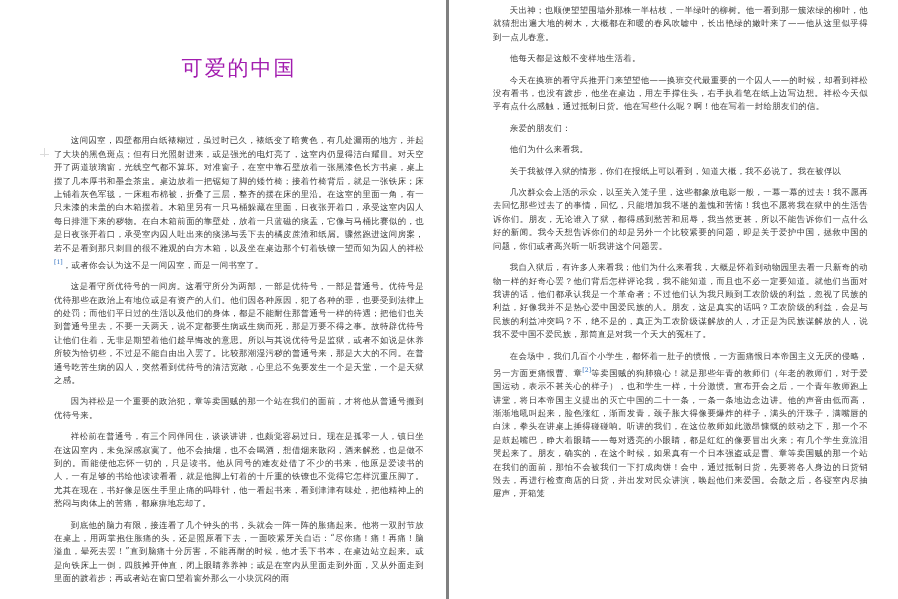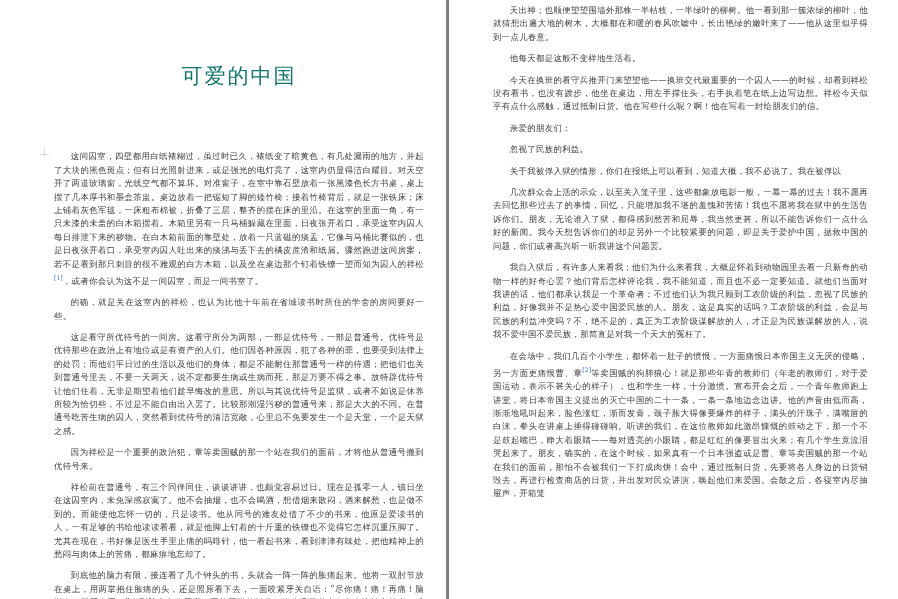--- a/index.html
+++ b/index.html
@@ -38,25 +38,25 @@
   .spine {
     position: absolute;
     top: 0;
     left: 446px;
     width: 3px;
     height: 599px;
     background: #808080;
     z-index: 5;
   }
   .doc-title {
-    color: #0f766e;
+    color: #a21caf;
     font-size: 21px;
     text-align: center;
     letter-spacing: 2px;
-    margin: 16px;
+    margin: 8px;
     padding-top: 47px;
     padding-bottom: 0;
     font-weight: normal;
     line-height: 1.3;
     font-family: "DejaVu Serif", "Liberation Serif", serif;
   }
   .title-gap {
     height: 44px;
   }
   p.para {
@@ -107,35 +107,34 @@
 <body>
 
 <div class="reader">
 
   <div class="page page-left">
     <div class="glyph-mark"></div>
     <h1 class="doc-title">可爱的中国</h1>
     <div class="title-gap"></div>
 
     <p class="para">这间囚室，四壁都用白纸裱糊过，虽过时已久，裱纸变了暗黄色，有几处漏雨的地方，并起了大块的黑色斑点；但有日光照射进来，或是强光的电灯亮了，这室内仍显得洁白耀目。对天空开了两道玻璃窗，光线空气都不算坏。对准窗子，在室中靠石壁放着一张黑漆色长方书桌，桌上摆了几本厚书和墨盒茶盅。桌边放着一把锯短了脚的矮竹椅；接着竹椅背后，就是一张铁床；床上铺着灰色军毯，一床粗布棉被，折叠了三层，整齐的摆在床的里沿。在这室的里面一角，有一只未漆的未盖的白木箱摆着。木箱里另有一只马桶躲藏在里面，日夜张开着口，承受这室内囚人每日排泄下来的秽物。在白木箱前面的靠壁处，放着一只蓝磁的痰盂，它像与马桶比赛似的，也是日夜张开着口，承受室内囚人吐出来的痰涕与丢下去的橘皮蔗渣和纸屑。骤然跑进这间房案，若不是看到那只刺目的很不雅观的白方木箱，以及坐在桌边那个钉着铁镣一望而知为囚人的祥松<span class="fn" style="color: rgb(47, 111, 191);">[1]</span>，或者你会认为这不是一间囚室，而是一间书室了。</p>
-    <p class="para">的确，就是关在这室内的祥松，也认为比他十年前在省城读书时所住的学舍的房间要好一些。</p>
     <p class="para">这是看守所优待号的一间房。这看守所分为两部，一部是优待号，一部是普通号。优待号是优待那些在政治上有地位或是有资产的人们。他们因各种原因，犯了各种的罪，也要受到法律上的处罚；而他们平日过的生活以及他们的身体，都是不能耐住那普通号一样的待遇；把他们也关到普通号里去，不要一天两天，说不定都要生病或生病而死，那是万要不得之事。故特辟优待号让他们住着，无非是期望着他们趁早悔改的意思。所以与其说优待号是监狱，或者不如说是休养所较为恰切些，不过是不能自由出入罢了。比较那潮湿污秽的普通号来，那是大大的不同。在普通号吃苦生病的囚人，突然看到优待号的清洁宽敞，心里总不免要发生一个是天堂，一个是天狱之感。</p>
     <p class="para">因为祥松是一个重要的政治犯，章等卖国贼的那一个站在我们的面前，才将他从普通号搬到优待号来。</p>
     <p class="para">祥松前在普通号，有三个同伴同住，谈谈讲讲，也颇觉容易过日。现在是孤零一人，镇日坐在这囚室内，未免深感寂寞了。他不会抽烟，也不会喝酒，想借烟来散闷，酒来解愁，也是做不到的。而能使他忘怀一切的，只是读书。他从同号的难友处借了不少的书来，他原是爱读书的人，一有足够的书给他读读看看，就是他脚上钉着的十斤重的铁镣也不觉得它怎样沉重压脚了。尤其在现在，书好像是医生手里止痛的吗啡针，他一看起书来，看到津津有味处，把他精神上的愁闷与肉体上的苦痛，都麻痹地忘却了。</p>
     <p class="para">到底他的脑力有限，接连看了几个钟头的书，头就会一阵一阵的胀痛起来。他将一双肘节放在桌上，用两掌抱住胀痛的头，还是照原看下去，一面咬紧牙关自语：“尽你痛！痛！再痛！脑溢血，晕死去罢！”直到脑痛十分厉害，不能再耐的时候，他才丢下书本，在桌边站立起来。或是向铁床上一倒，四肢摊开伸直，闭上眼睛养养神；或是在室内从里面走到外面，又从外面走到里面的踱着步；再或者站在窗口望着窗外那么一小块沉闷的雨</p>
   </div>
 
   <div class="spine"></div>
 
   <div class="page page-right">
     <div class="top-pad"></div>
     <p class="para">天出神；也顺便望望围墙外那株一半枯枝，一半绿叶的柳树。他一看到那一簇浓绿的柳叶，他就猜想出遍大地的树木，大概都在和暖的春风吹嘘中，长出艳绿的嫩叶来了——他从这里似乎得到一点儿春意。</p>
     <p class="para">他每天都是这般不变样地生活着。</p>
     <p class="para">今天在换班的看守兵推开门来望望他——换班交代最重要的一个囚人——的时候，却看到祥松没有看书，也没有踱步，他坐在桌边，用左手撑住头，右手执着笔在纸上边写边想。祥松今天似乎有点什么感触，通过抵制日货。他在写些什么呢？啊！他在写着一封给朋友们的信。</p>
     <p class="para">亲爱的朋友们：</p>
-    <p class="para">忽视了民族的利益。</p>
+    <p class="para">他们为什么来看我。</p>
     <p class="para">关于我被俘入狱的情形，你们在报纸上可以看到，知道大概，我不必说了。我在被俘以</p>
     <p class="para">几次群众会上活的示众，以至关入笼子里，这些都象放电影一般，一幕一幕的过去！我不愿再去回忆那些过去了的事情，回忆，只能增加我不堪的羞愧和苦恼！我也不愿将我在狱中的生活告诉你们。朋友，无论谁入了狱，都得感到愁苦和屈辱，我当然更甚，所以不能告诉你们一点什么好的新闻。我今天想告诉你们的却是另外一个比较紧要的问题，即是关于爱护中国，拯救中国的问题，你们或者高兴听一听我讲这个问题罢。</p>
     <p class="para">我自入狱后，有许多人来看我；他们为什么来看我，大概是怀着到动物园里去看一只新奇的动物一样的好奇心罢？他们背后怎样评论我，我不能知道，而且也不必一定要知道。就他们当面对我讲的话，他们都承认我是一个革命者；不过他们认为我只顾到工农阶级的利益，忽视了民族的利益，好像我并不是热心爱中国爱民族的人。朋友，这是真实的话吗？工农阶级的利益，会是与民族的利益冲突吗？不，绝不是的，真正为工农阶级谋解放的人，才正是为民族谋解放的人，说我不爱中国不爱民族，那简直是对我一个天大的冤枉了。</p>
     <p class="para">在会场中，我们几百个小学生，都怀着一肚子的愤恨，一方面痛恨日本帝国主义无厌的侵略，另一方面更痛恨曹、章<span class="fn" style="color: rgb(47, 111, 191);">[2]</span>等卖国贼的狗肺狼心！就是那些年青的教师们（年老的教师们，对于爱国运动，表示不甚关心的样子），也和学生一样，十分激愤。宣布开会之后，一个青年教师跑上讲堂，将日本帝国主义提出的灭亡中国的二十一条，一条一条地边念边讲。他的声音由低而高，渐渐地吼叫起来，脸色涨红，渐而发青，颈子胀大得像要爆炸的样子，满头的汗珠子，满嘴唇的白沫，拳头在讲桌上捶得碰碰响。听讲的我们，在这位教师如此激昂慷慨的鼓动之下，那一个不是鼓起嘴巴，睁大着眼睛——每对透亮的小眼睛，都是红红的像要冒出火来；有几个学生竟流泪哭起来了。朋友，确实的，在这个时候，如果真有一个日本强盗或是曹、章等卖国贼的那一个站在我们的面前，那怕不会被我们一下打成肉饼！会中，通过抵制日货，先要将各人身边的日货销毁去，再进行检查商店的日货，并出发对民众讲演，唤起他们来爱国。会散之后，各寝室内尽抽屉声，开箱笼</p>
   </div>
 
 </div>
 
 </body></html>

